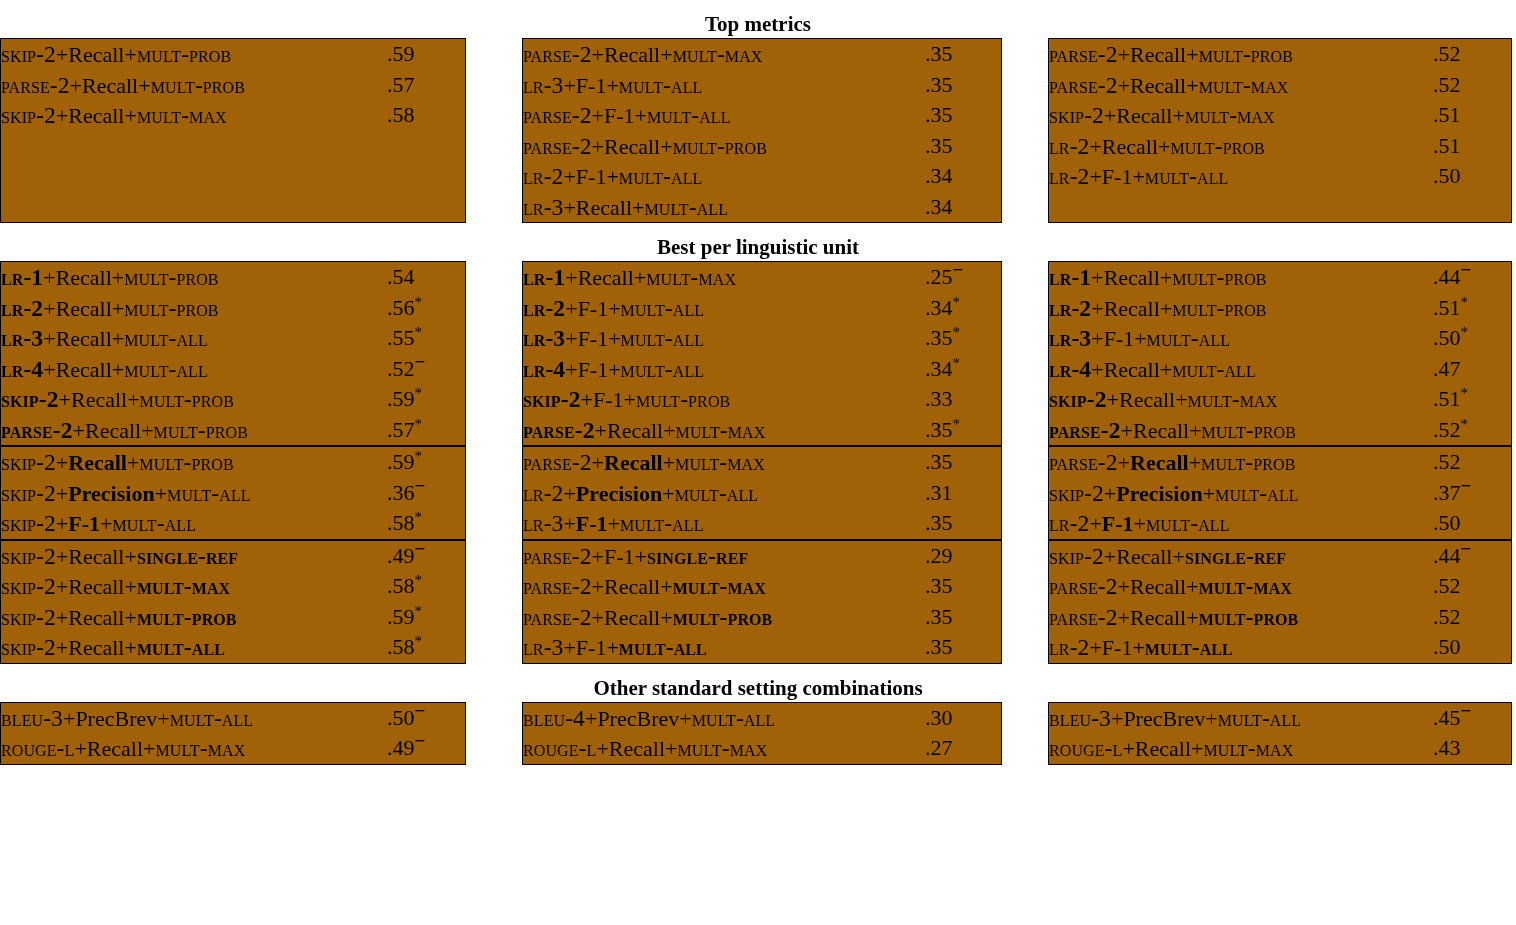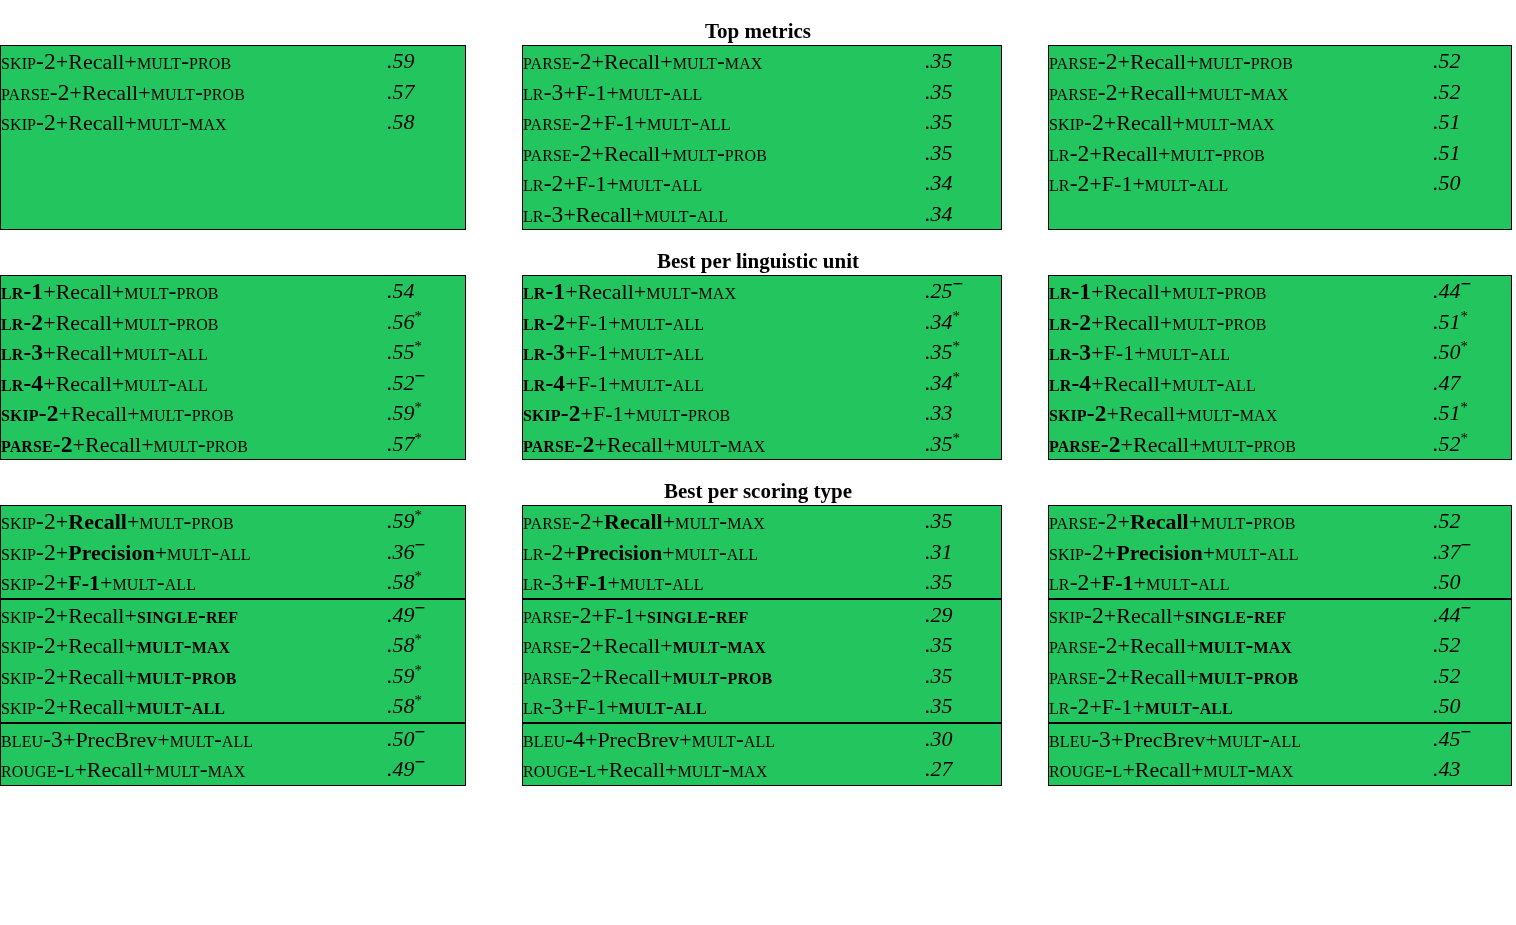--- a/index.html
+++ b/index.html
@@ -30,38 +30,38 @@
   }
 
   .section-title {
     text-align: center;
     font-family: "Liberation Serif", "DejaVu Serif", serif;
     font-weight: bold;
     font-size: 21px;
     line-height: 24px;
     letter-spacing: 0px;
     margin: 0;
-    padding: 19px 0 2px 0;
+    padding: 12px 0 2px 0;
   }
 
   .cols {
     display: grid;
     grid-template-columns: 466px 56px 480px 46px 464px;
     
     align-items: start;
   }
 
   .gap { }
 
   table.tbl {
     border-collapse: collapse;
     border: 1.6px solid #000;
     width: 100%;
     table-layout: fixed;
-    background: #22c55e;
+    background: #a16207;
   }
   table.tbl td {
     border: 0;
     padding: 0;
     vertical-align: top;
   }
   td.names {
     padding: 1px 0 1px 7px;
     border-right: 1.6px solid #000;
   }
@@ -85,21 +85,21 @@
   
   .sc {
     font-variant: small-caps;
     text-transform: lowercase;
     font-size: 23.5px;
     letter-spacing: 0.1px;
   }
   .sc.b { font-weight: bold; font-family: Liberation Serif, serif; }
   .b { font-weight: bold; }
   .plain { font-size: 22px; }
-  .num { font-size: 22px; font-style: italic; }
+  .num { font-size: 22px; }
 
   sup.mark {
     font-size: 15px;
     vertical-align: super;
     line-height: 0;
   }
   sup.minus {
     font-size: 19px;
     vertical-align: super;
     line-height: 0;
@@ -266,21 +266,20 @@
                   <div class="row"><span class="num">.51</span><sup class="mark">*</sup></div>
                   <div class="row"><span class="num">.52</span><sup class="mark">*</sup></div>
                 </td>
               </tr>
             </tbody>
           </table>
         </div>
       </div>
     </div>
     <div class="section sec-n">
-      <div class="section-title">Best per scoring type</div>
       <div class="cols">
         <div>
           <table class="tbl t1">
             <tbody>
               <tr>
                 <td class="names">
                   <div class="row"><span class="sc">SKIP-2</span><span class="plain">+</span><span class="plain b">Recall</span><span class="plain">+</span><span class="sc">MULT-PROB</span></div>
                   <div class="row"><span class="sc">SKIP-2</span><span class="plain">+</span><span class="plain b">Precision</span><span class="plain">+</span><span class="sc">MULT-ALL</span></div>
                   <div class="row"><span class="sc">SKIP-2</span><span class="plain">+</span><span class="plain b">F-1</span><span class="plain">+</span><span class="sc">MULT-ALL</span></div>
                 </td>
@@ -393,20 +392,21 @@
                   <div class="row"><span class="num">.52</span></div>
                   <div class="row"><span class="num">.50</span></div>
                 </td>
               </tr>
             </tbody>
           </table>
         </div>
       </div>
     </div>
     <div class="section sec-n">
+      <div class="section-title">Other standard setting combinations</div>
       <div class="cols">
         <div>
           <table class="tbl t1">
             <tbody>
               <tr>
                 <td class="names">
                   <div class="row"><span class="sc">BLEU-3</span><span class="plain">+</span><span class="plain">PrecBrev</span><span class="plain">+</span><span class="sc">MULT-ALL</span></div>
                   <div class="row"><span class="sc">ROUGE-L</span><span class="plain">+</span><span class="plain">Recall</span><span class="plain">+</span><span class="sc">MULT-MAX</span></div>
                 </td>
                 <td class="vals">

